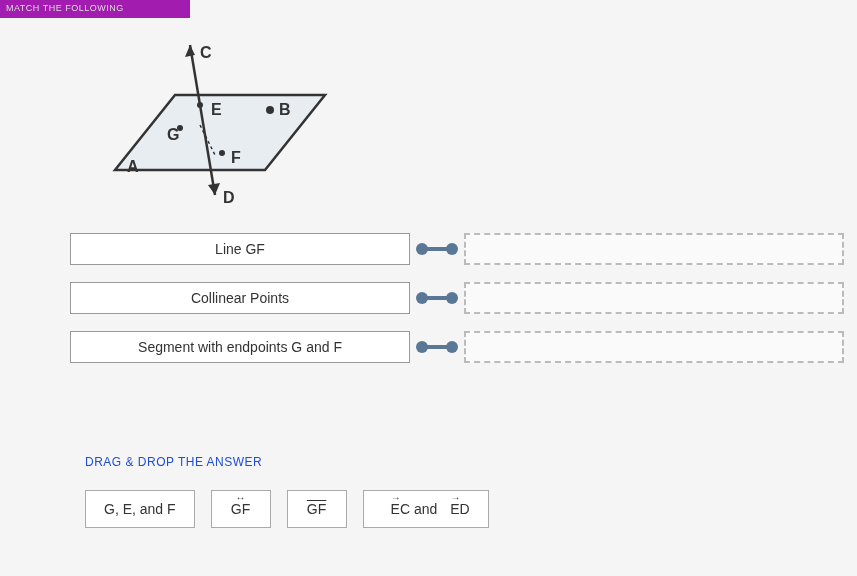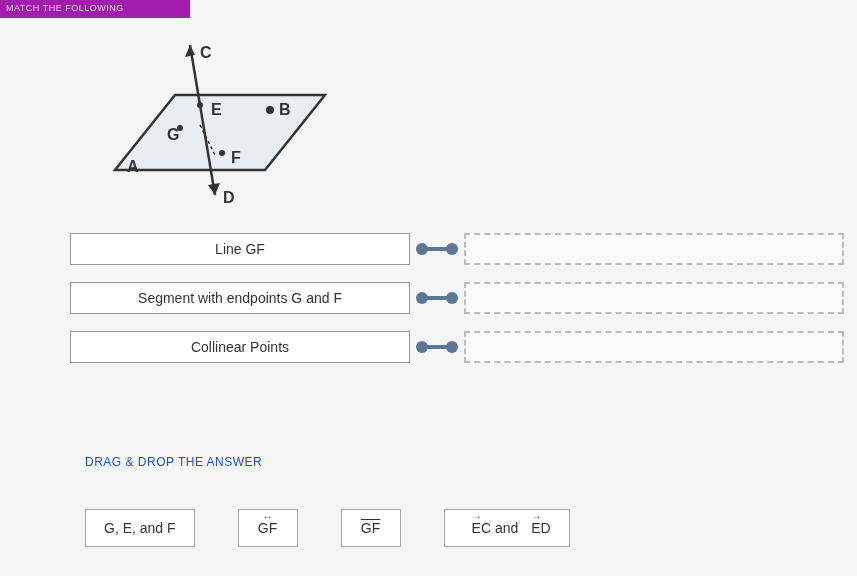--- a/index.html
+++ b/index.html
@@ -82,24 +82,24 @@
     .instruction {
       position: absolute;
       top: 455px;
       left: 85px;
       font-size: 12px;
       color: #1d4ed8;
       letter-spacing: 0.5px;
     }
     .answers-area {
       position: absolute;
-      top: 509px;
+      top: 490px;
       left: 85px;
       display: flex;
-      gap: 43px;
+      gap: 16px;
     }
     .answer-chip {
       border: 1px solid #aaa;
       background: #fff;
       padding: 10px 18px;
       font-size: 14px;
       color: #333;
       cursor: move;
       min-width: 60px;
       text-align: center;
@@ -169,37 +169,37 @@
   <div class="match-row">
     <div class="question-box">Line GF</div>
     <div class="connector">
       <div class="dot"></div>
         <div class="bar"></div>
         <div class="dot"></div>
     </div>
     <div class="drop-zone"></div>
   </div>
   <div class="match-row">
+    <div class="question-box">Collinear Points</div>
+    <div class="connector">
+      <div class="dot"></div>
+        <div class="bar"></div>
+        <div class="dot"></div>
+    </div>
+    <div class="drop-zone"></div>
+  </div>
+  <div class="match-row">
     <div class="question-box">Segment with endpoints G and F</div>
     <div class="connector">
       <div class="dot"></div>
         <div class="bar"></div>
         <div class="dot"></div>
     </div>
     <div class="drop-zone"></div>
   </div>
-  <div class="match-row">
-    <div class="question-box">Collinear Points</div>
-    <div class="connector">
-      <div class="dot"></div>
-        <div class="bar"></div>
-        <div class="dot"></div>
-    </div>
-    <div class="drop-zone"></div>
-  </div>
 </div>
 
 <div class="instruction">DRAG &amp; DROP THE ANSWER</div>
 
 <div class="answers-area">
   <div class="answer-chip">G, E, and F</div>
   <div class="answer-chip">
     <span class="both-arrows">GF</span>
   </div>
   <div class="answer-chip">

